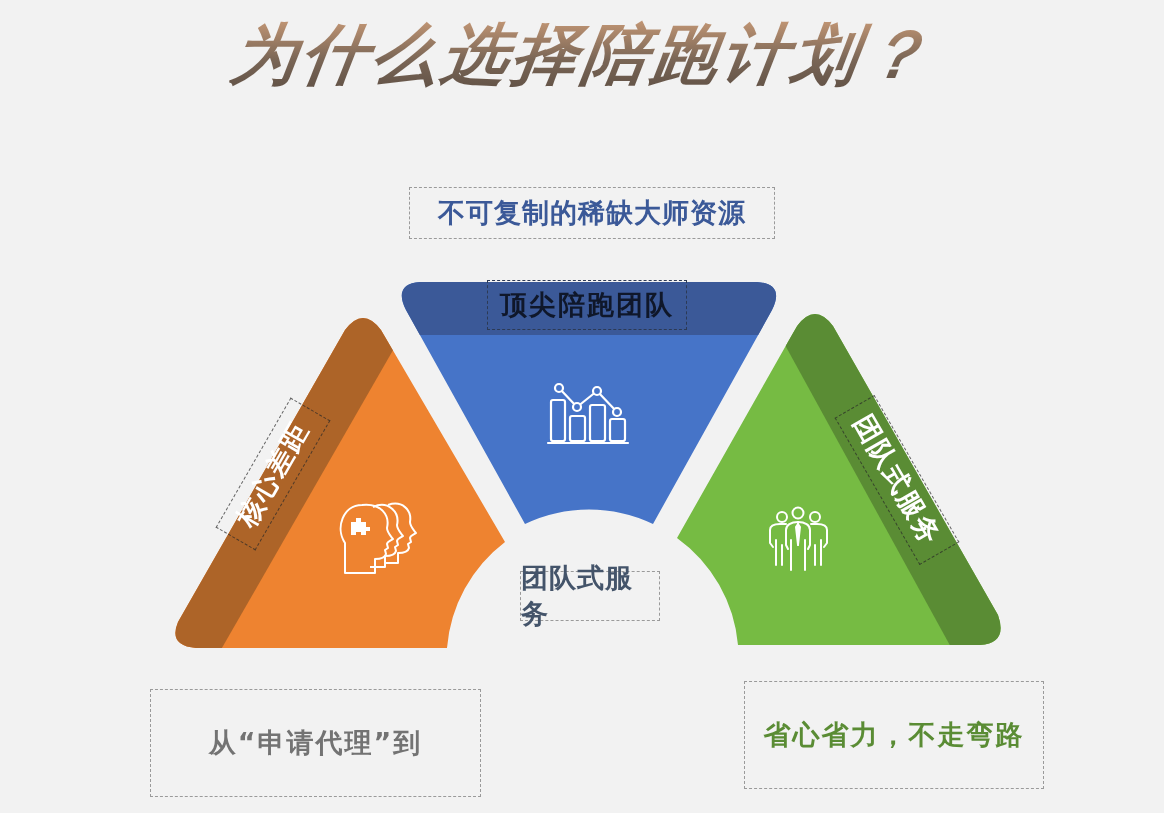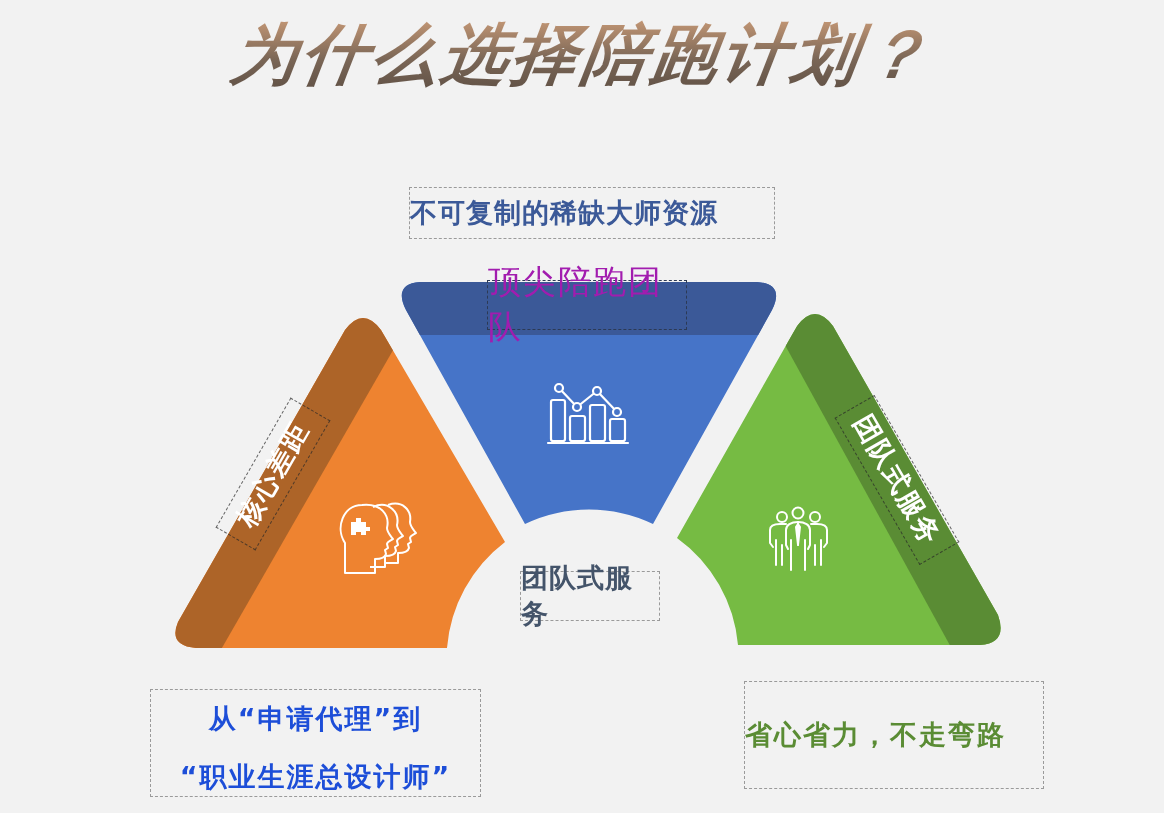--- a/index.html
+++ b/index.html
@@ -10,29 +10,29 @@
   .title {
     position: absolute; left: 0; top: 10px; width: 1164px; text-align: center;
     font-size: 66px; font-weight: bold; font-style: italic; letter-spacing: 4px;
     color: #8c6b55;
     background: linear-gradient(180deg, #d4a27c 0%, #7a6656 55%, #5a4c42 100%);
     -webkit-background-clip: text; background-clip: text; -webkit-text-fill-color: transparent;
     transform: skewX(-8deg);
   }
   .dash-box {
     position: absolute; border: 1.5px dashed #9a9a9a; box-sizing: border-box;
-    display: flex; align-items: center; text-align: center;
+    display: flex; align-items: center; justify-content: center; text-align: center;
     font-weight: bold;
   }
   svg.diagram { position: absolute; left: 0; top: 0; }
   .label-top {
     position: absolute; left: 487px; top: 280px; width: 200px; height: 50px;
     border: 1.5px dashed #2c3a55; box-sizing: border-box;
     display: flex; align-items: center; justify-content: center;
-    color: #a21caf; font-weight: normal; font-size: 33px; letter-spacing: 2px;
+    color: #0f172a; font-weight: bold; font-size: 27px; letter-spacing: 2px;
   }
   .side-label {
     position: absolute; color: #ffffff; font-weight: bold; font-size: 27px; letter-spacing: 2px;
     display: flex; align-items: center; justify-content: center; box-sizing: border-box;
     border: 1.5px dashed rgba(40,40,40,0.7);
   }
   .center-label {
     position: absolute; left: 520px; top: 571px; width: 140px; height: 50px;
     border: 1.5px dashed #9a9a9a; box-sizing: border-box;
     display: flex; align-items: center; justify-content: center;
@@ -115,20 +115,19 @@
 </svg>
 
 <div class="label-top">顶尖陪跑团队</div>
 
 <div class="side-label" style="left:198px; top:451px; width:150px; height:46px; transform: rotate(-60deg);">核心差距</div>
 
 <div class="side-label" style="left:812px; top:457px; width:170px; height:46px; transform: rotate(60deg);">团队式服务</div>
 
 <div class="center-label">团队式服务</div>
 
-<div class="dash-box" style="left:150px; top:689px; width:331px; height:108px; flex-direction:column; color:#1d4ed8; font-size:27px; letter-spacing:2px; line-height:58px;">
+<div class="dash-box" style="left:150px; top:689px; width:331px; height:108px; flex-direction:column; color:#737373; font-size:27px; letter-spacing:2px; line-height:58px;">
   <div>从“申请代理”到</div>
-  <div>“职业生涯总设计师”</div>
 </div>
 
 <div class="dash-box" style="left:744px; top:681px; width:300px; height:108px; flex-direction:row; color:#5a8c34; font-size:27px; letter-spacing:2px; line-height:56px;">
   <div>省心省力，不走弯路</div>
 </div>
 
 </body></html>

